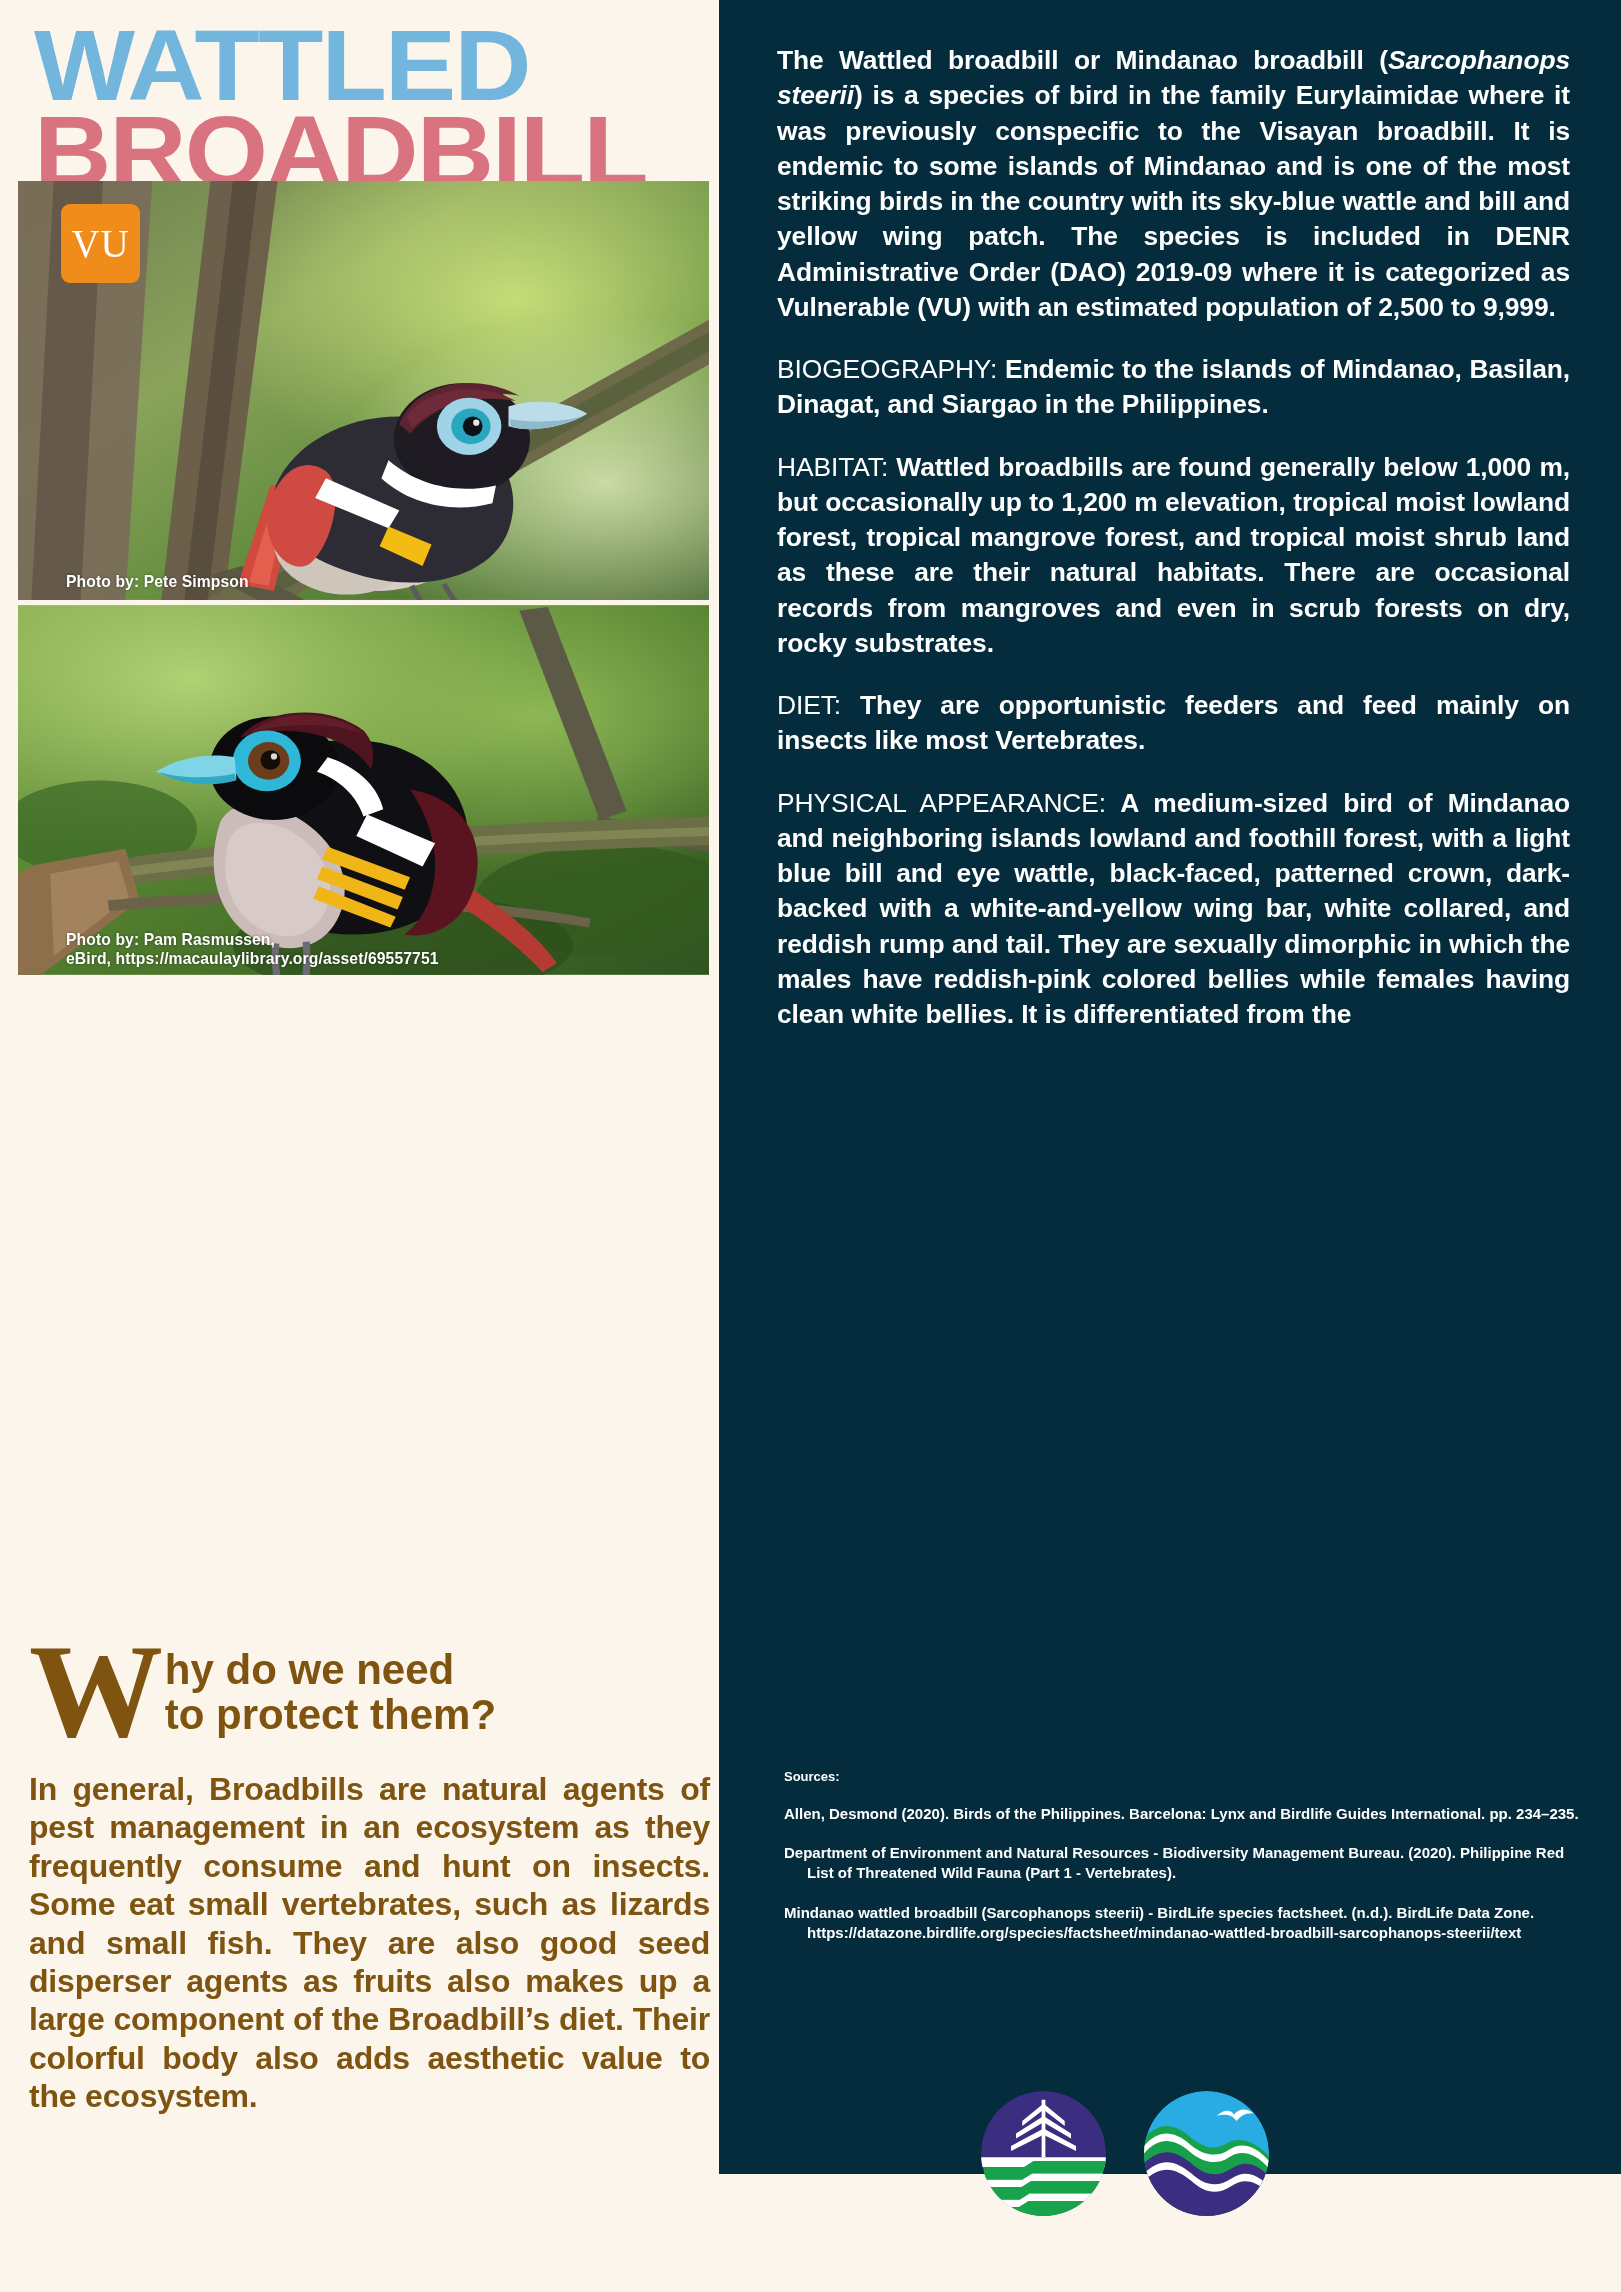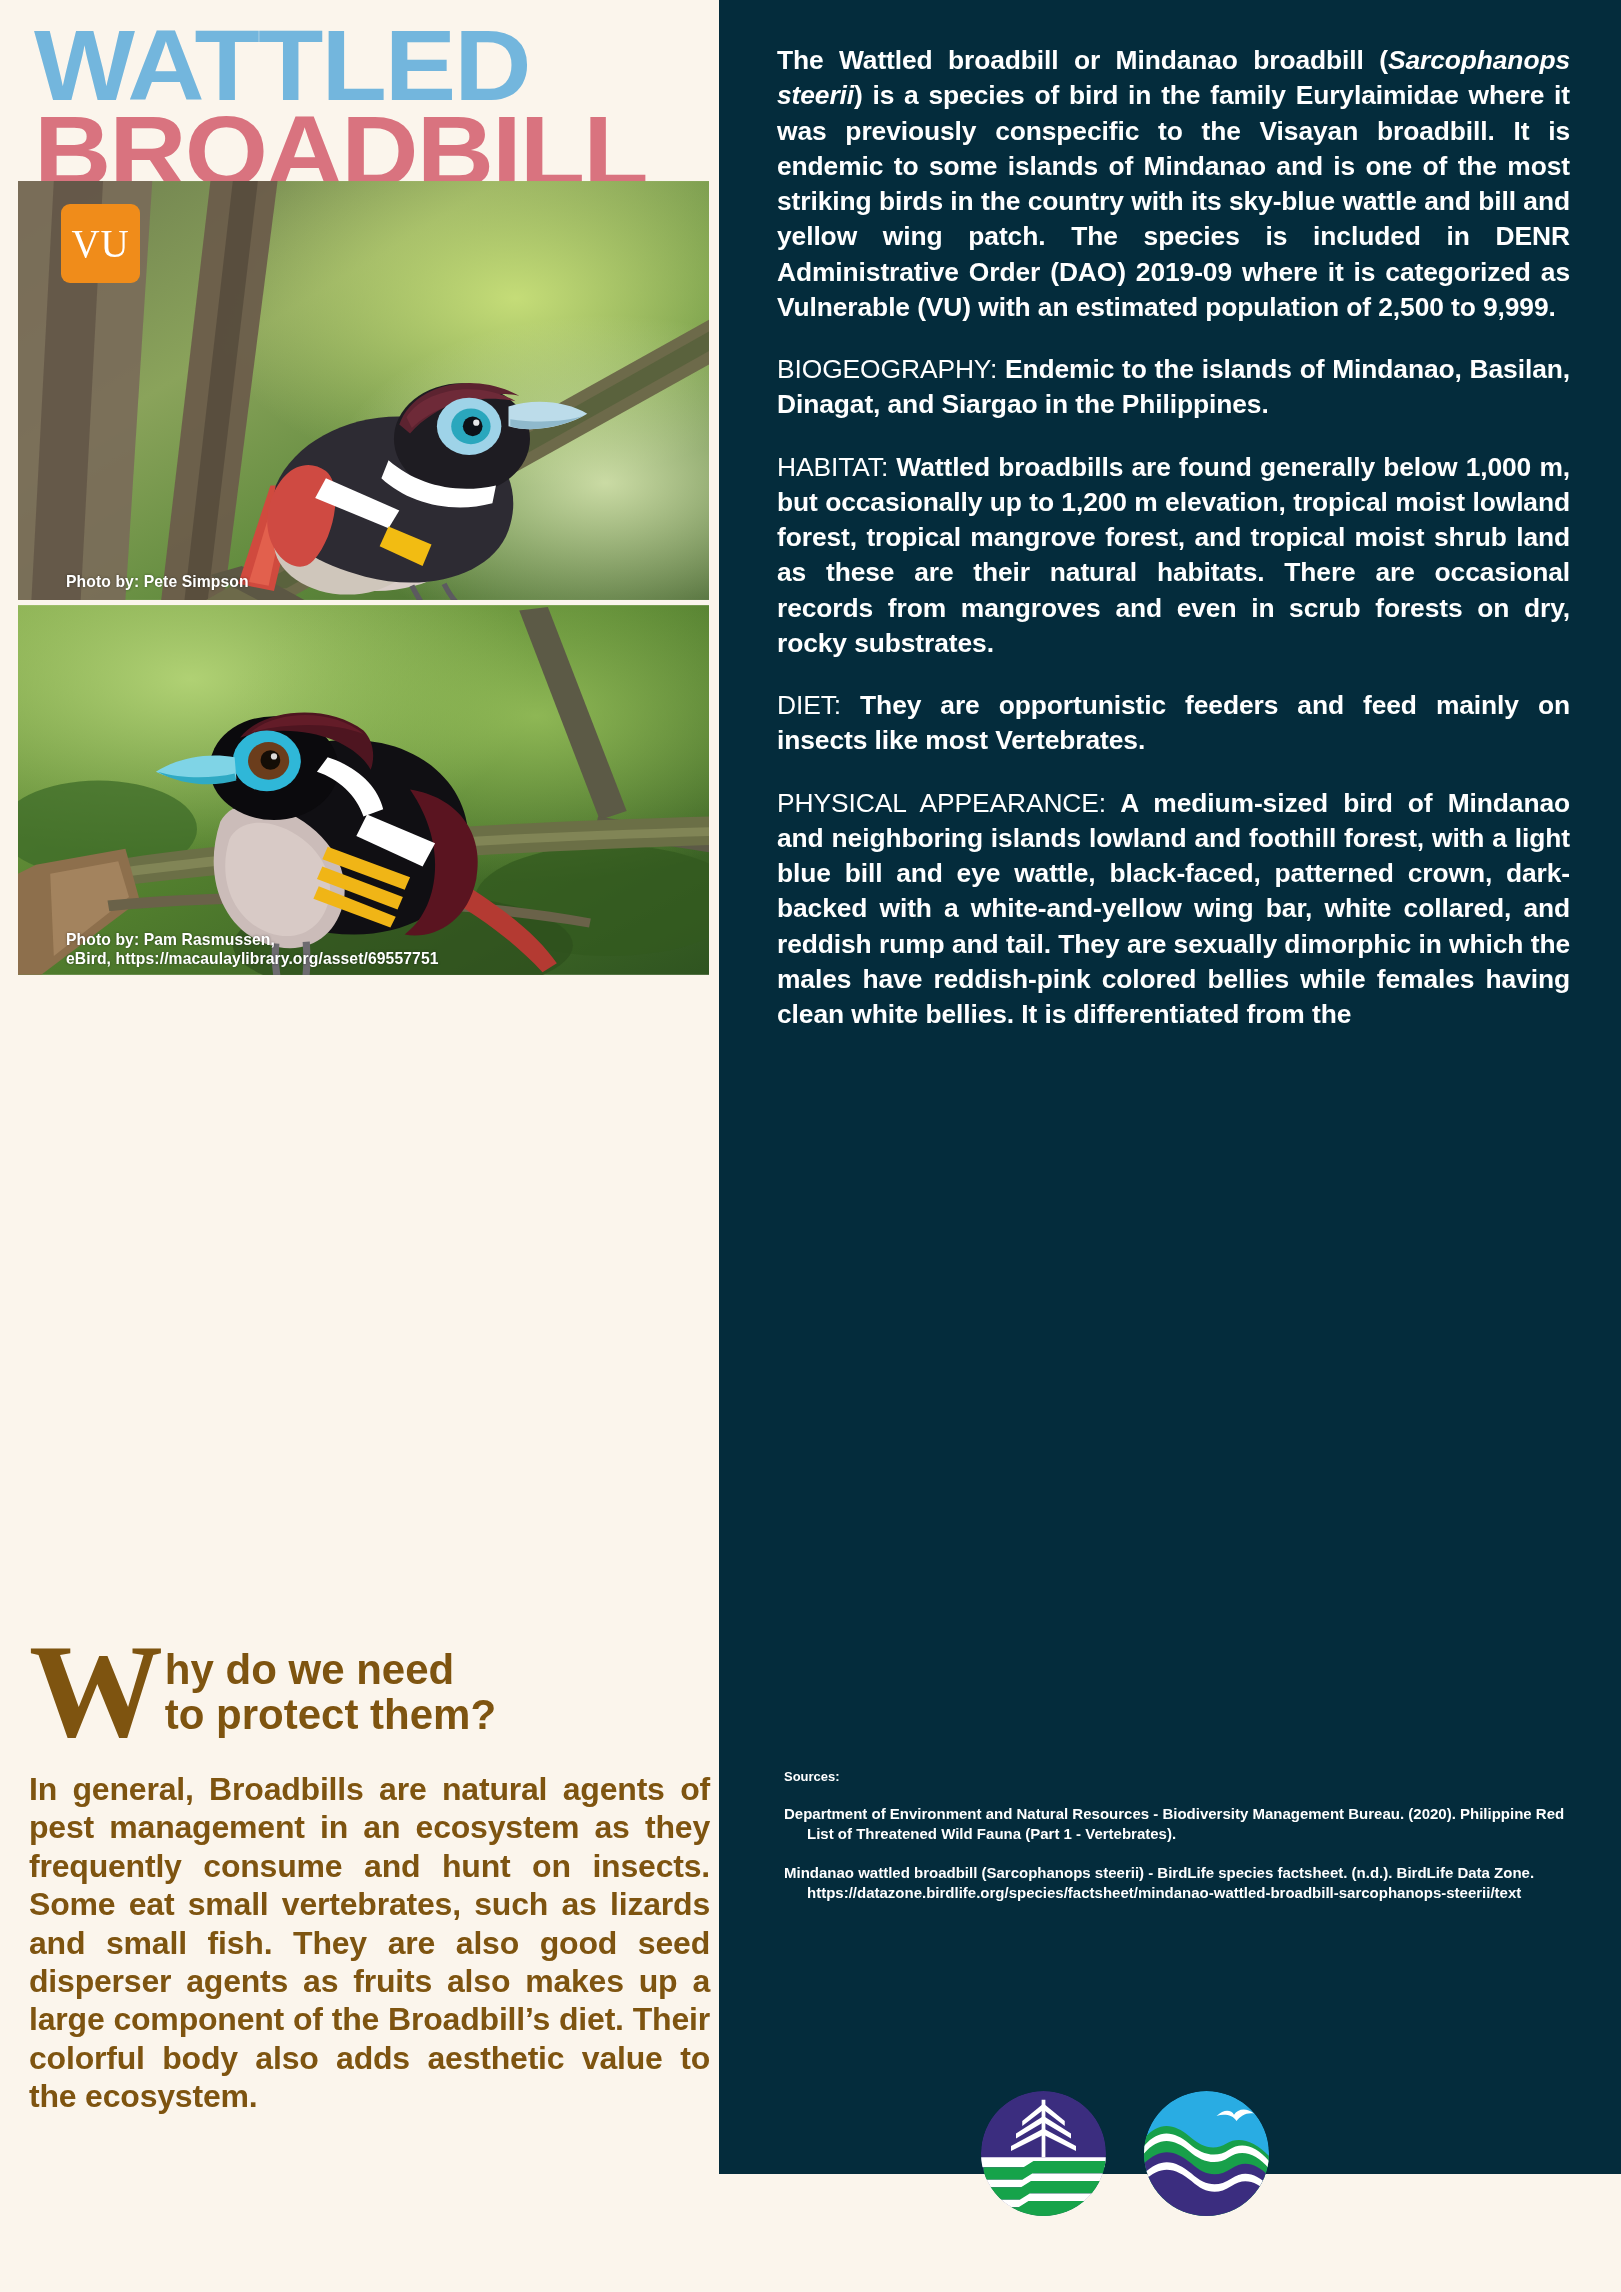--- a/index.html
+++ b/index.html
@@ -138,20 +138,21 @@
 
       <p class="body-para"><span class="lbl">DIET:</span><span> They are opportunistic feeders and feed mainly on insects like most Vertebrates.</span></p>
 
       <p class="body-para tight"><span class="lbl">PHYSICAL APPEARANCE:</span><span> A medium-sized bird of Mindanao and neighboring islands lowland and foothill forest, with a light blue bill and eye wattle, black-faced, patterned crown, dark-backed with a white-and-yellow wing bar, white collared, and reddish rump and tail. They are sexually dimorphic in which the males have reddish-pink colored bellies while females having clean white bellies. It is differentiated from the</span></p>
 
     </div>
   </div>
 
   <div class="sources">
     <p class="sources-title">Sources:</p>
+    <p class="src-item">Allen, Desmond (2020). Birds of the Philippines. Barcelona: Lynx and Birdlife Guides International. pp. 234–235.</p>
     <p class="src-item">Department of Environment and Natural Resources - Biodiversity Management Bureau. (2020). Philippine Red List of Threatened Wild Fauna (Part 1 - Vertebrates).</p>
     <p class="src-item">Mindanao wattled broadbill (Sarcophanops steerii) - BirdLife species factsheet. (n.d.). BirdLife Data Zone. https://datazone.birdlife.org/species/factsheet/mindanao-wattled-broadbill-sarcophanops-steerii/text</p>
   </div>
 
   <div class="logos">
     <svg class="logo" viewBox="0 0 100 100">
       <circle cx="50" cy="50" r="50" fill="#3b2d7f"></circle>
       <g fill="#ffffff">
         <rect x="48.5" y="7" width="3" height="46"></rect>
         <path d="M50 10 L33 24 L33 28 L50 15 Z"></path>

